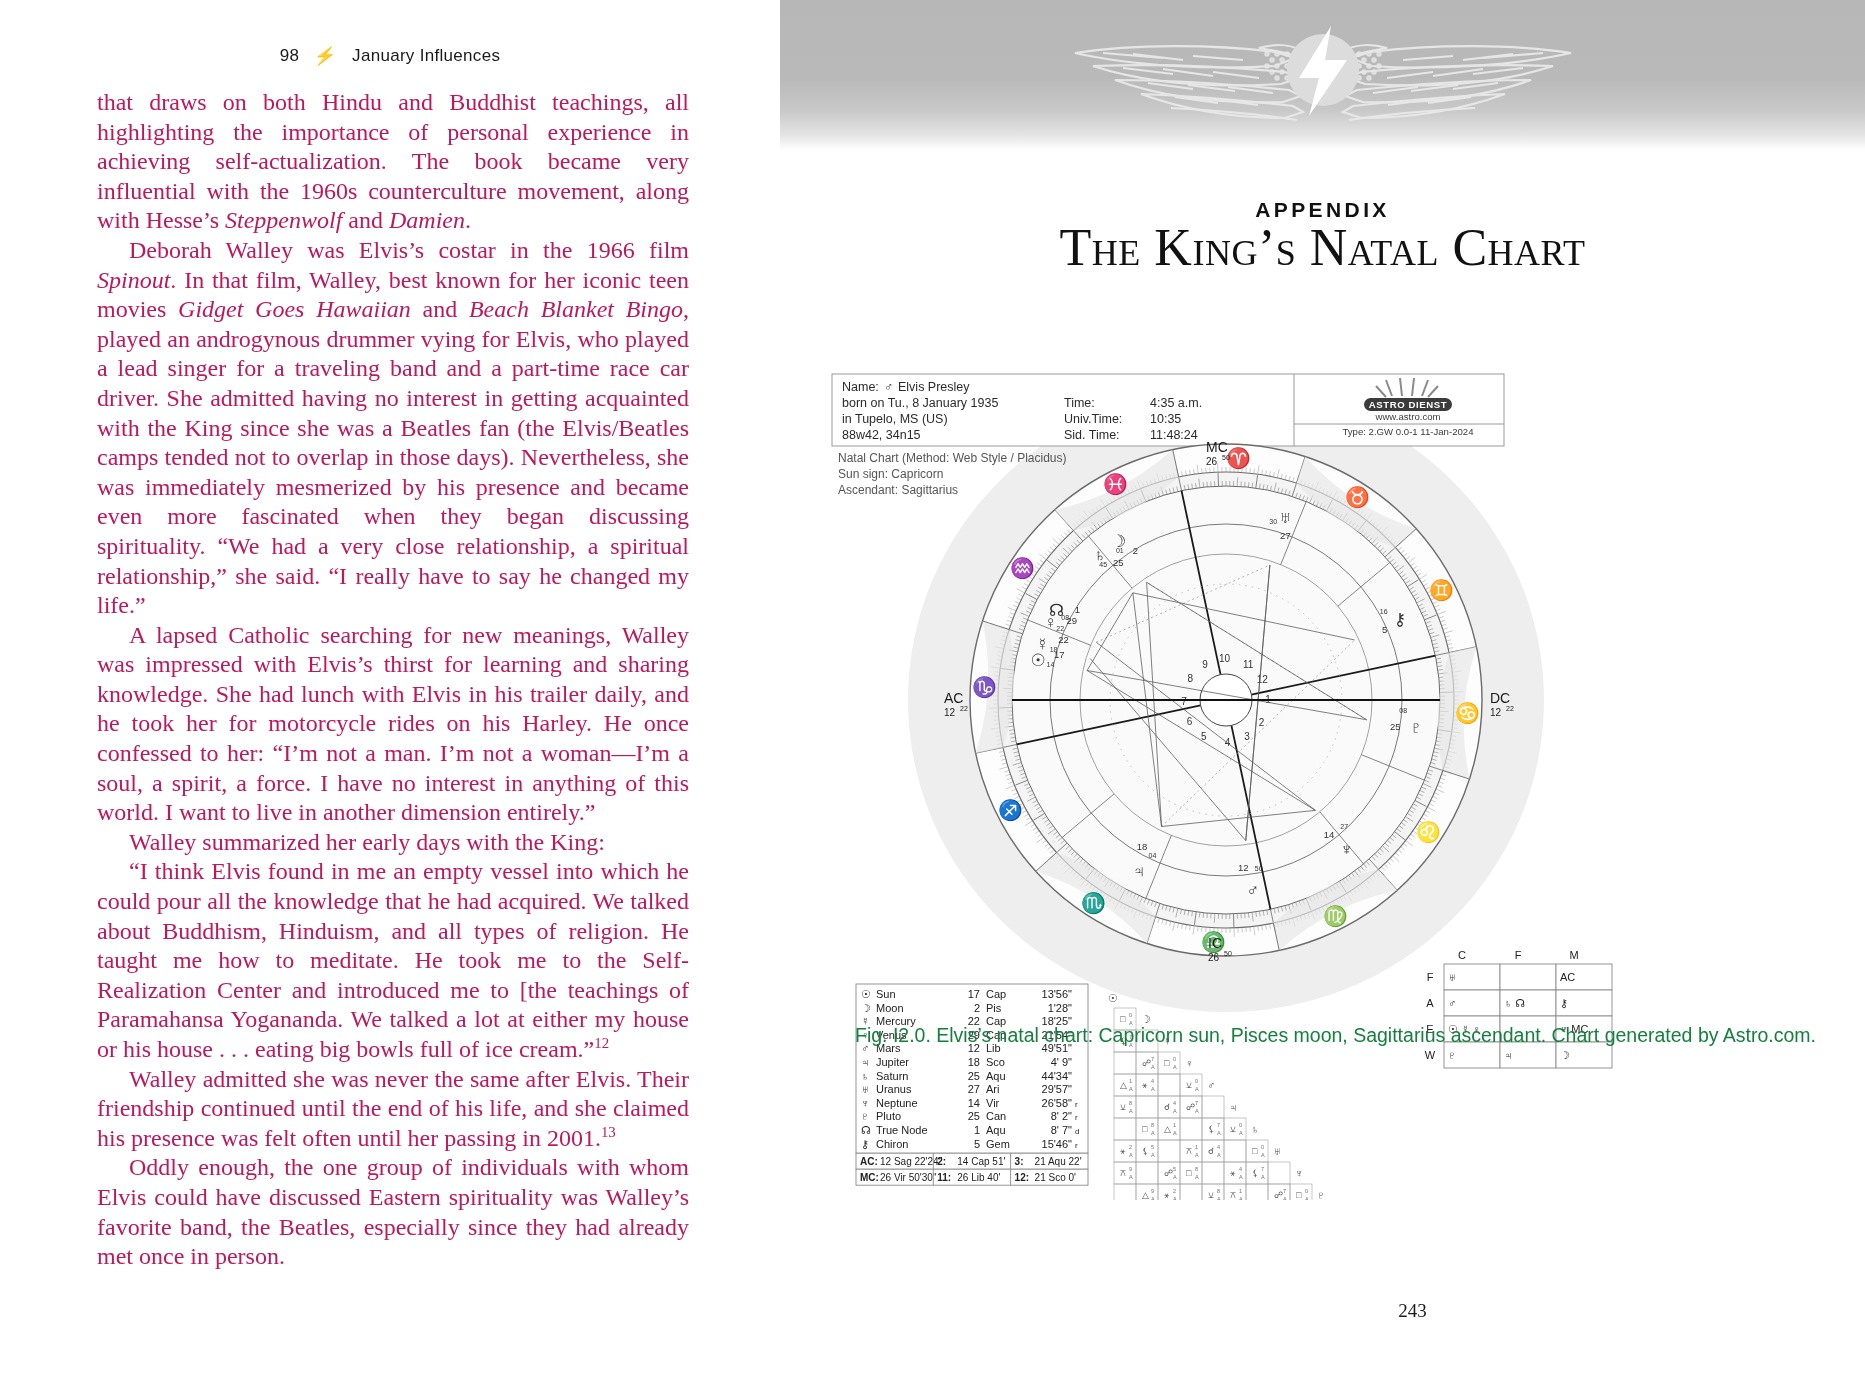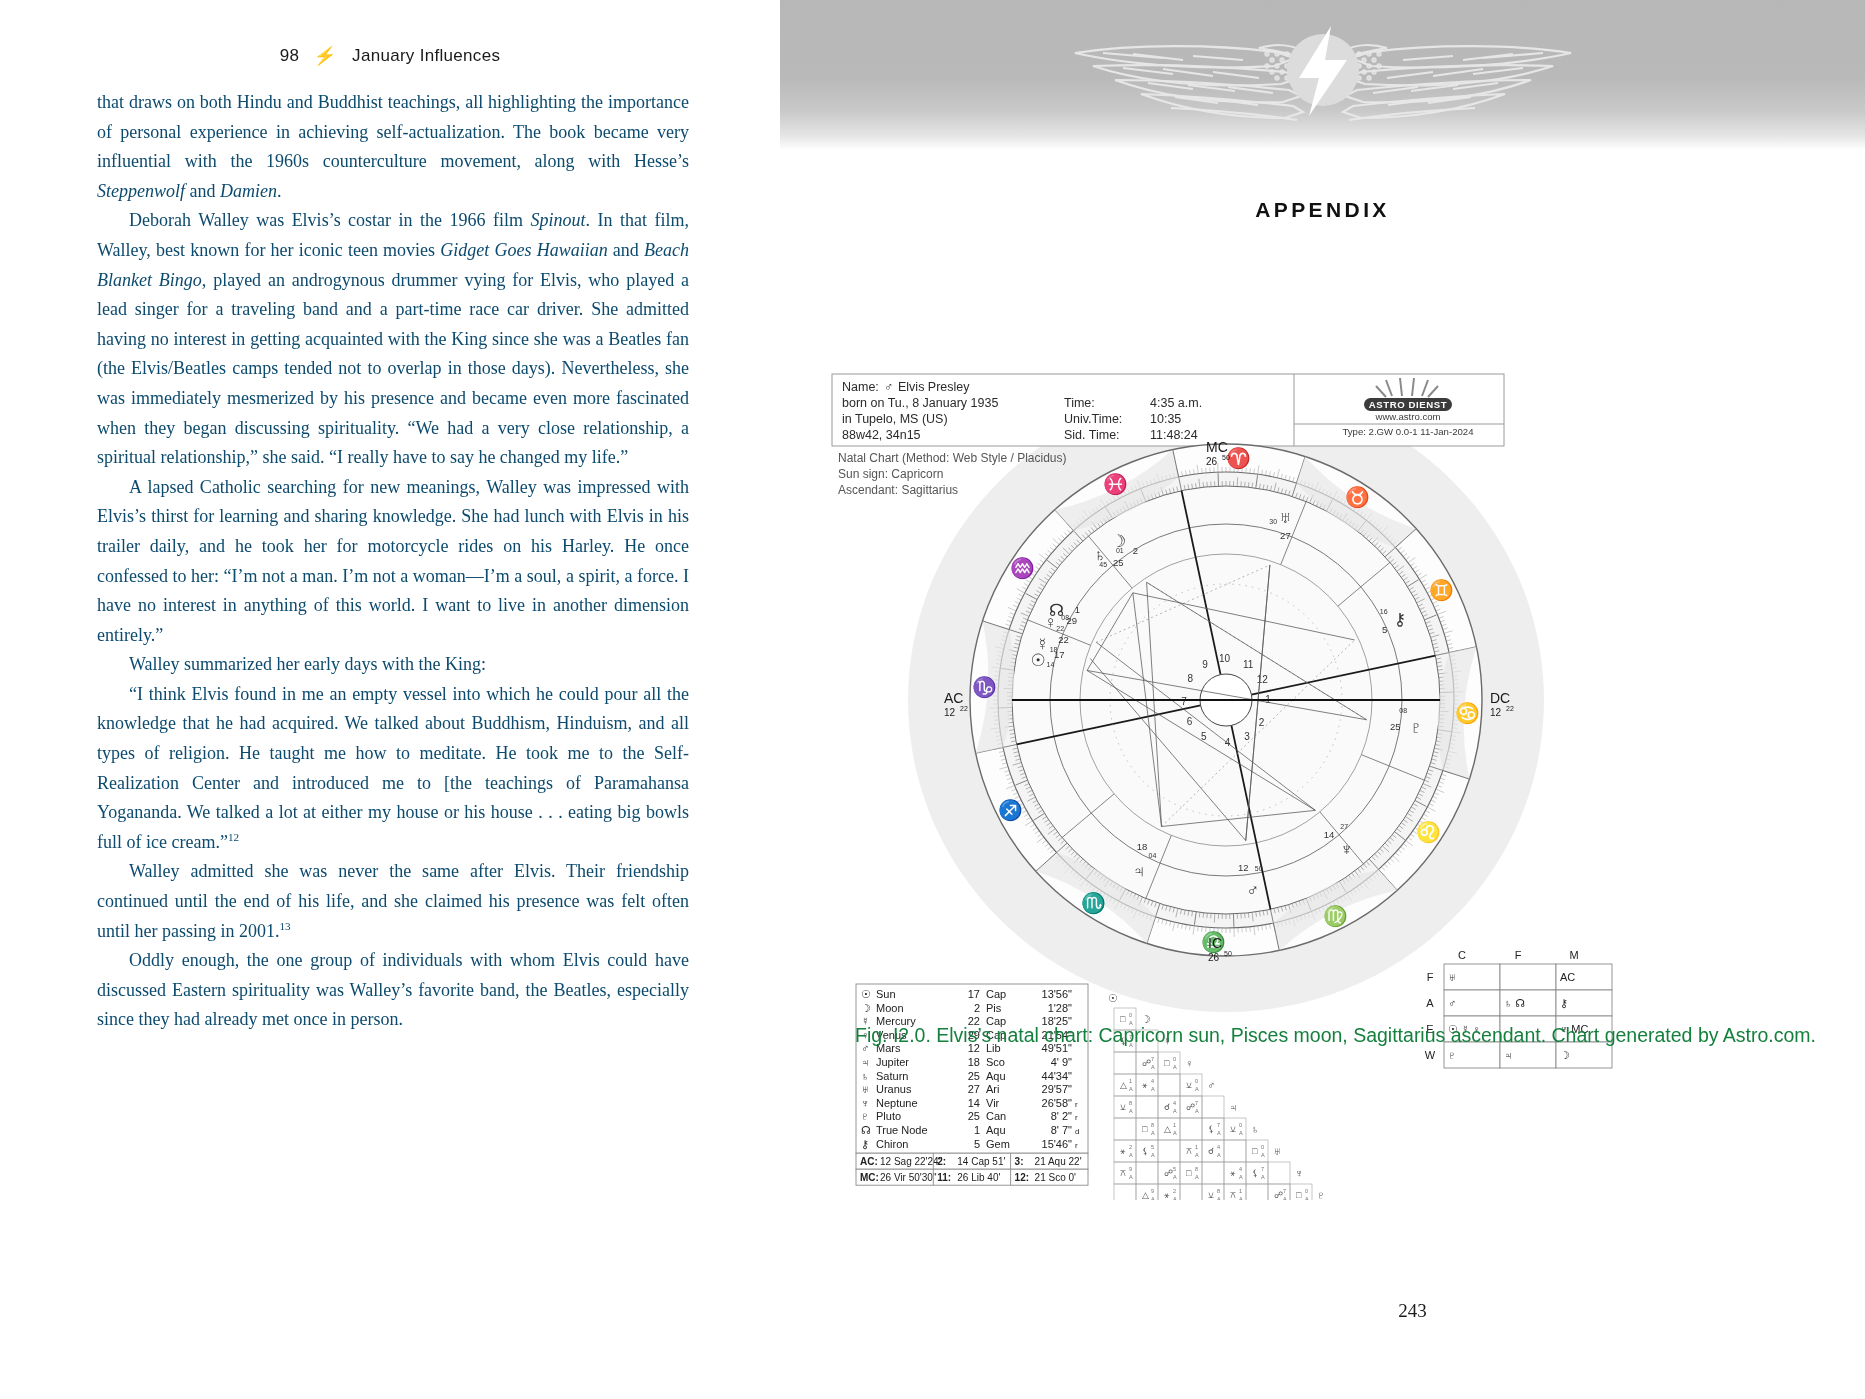--- a/index.html
+++ b/index.html
@@ -23,23 +23,23 @@
     font-family:"Liberation Sans", sans-serif;
     font-size:17px;letter-spacing:.3px;color:#1a1a1a;
   }
   .running-head .bolt{
     display:inline-block;margin:0 10px;transform:translateY(1px) skewX(-8deg);
     font-size:18px;font-weight:700;
   }
   .bodytext{
     position:absolute;top:88px;left:97px;width:592px;
     font-family:"Liberation Serif", serif;
-    font-size:18px;line-height:29.6px;
+    font-size:24px;line-height:29.6px;
     text-align:justify;
-    color:#0c4a6e;
+    color:#be185d;
     hyphens:none;
   }
   .bodytext p{margin:0;text-indent:0;}
   .bodytext p.ind{text-indent:32px;}
   .bodytext i{font-style:italic;}
   sup{font-size:.62em;vertical-align:super;line-height:0;}
 
   
   .page-right{
     width:1085px;height:1399px;position:relative;background:#fff;
@@ -174,20 +174,21 @@
             </g>
           </g>
         </g>
 
         <circle cx="260" cy="62" r="36" fill="#dcdcdc"></circle>
         <path d="M268 18 L236 70 L256 70 L246 108 L284 52 L262 52 Z" fill="#ffffff"></path>
       </svg>
     </div>
 
     <div class="appendix-label">APPENDIX</div>
+    <div class="appendix-title">The King’s Natal Chart</div>
 
     <div class="figure">
       <svg class="chart-svg" id="chart" width="960" height="830" viewBox="0 0 960 830">
           <ellipse cx="400" cy="330" rx="318" ry="312" fill="#eeeeee"></ellipse>
           <g>
             <rect x="6" y="4" width="672" height="72" fill="#fff" stroke="#9a9a9a" stroke-width="1"></rect>
             <line x1="468" y1="4" x2="468" y2="76" stroke="#9a9a9a" stroke-width="1"></line>
             <line x1="468" y1="54" x2="678" y2="54" stroke="#9a9a9a" stroke-width="1"></line>
             <text x="16" y="21" font-family="&quot;Liberation Sans&quot;, sans-serif" font-size="12.5" fill="#2b2b2b">Name:</text>
             <text x="58" y="21" font-family="&quot;Liberation Sans&quot;, sans-serif" font-size="12.5" fill="#2b2b2b">♂</text>

